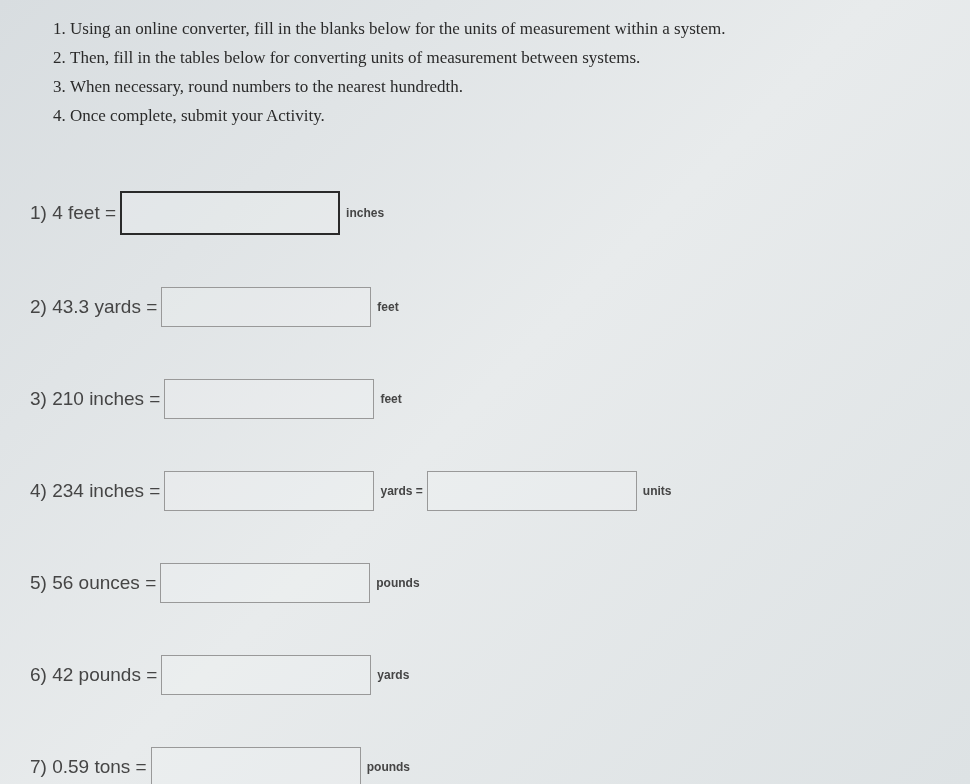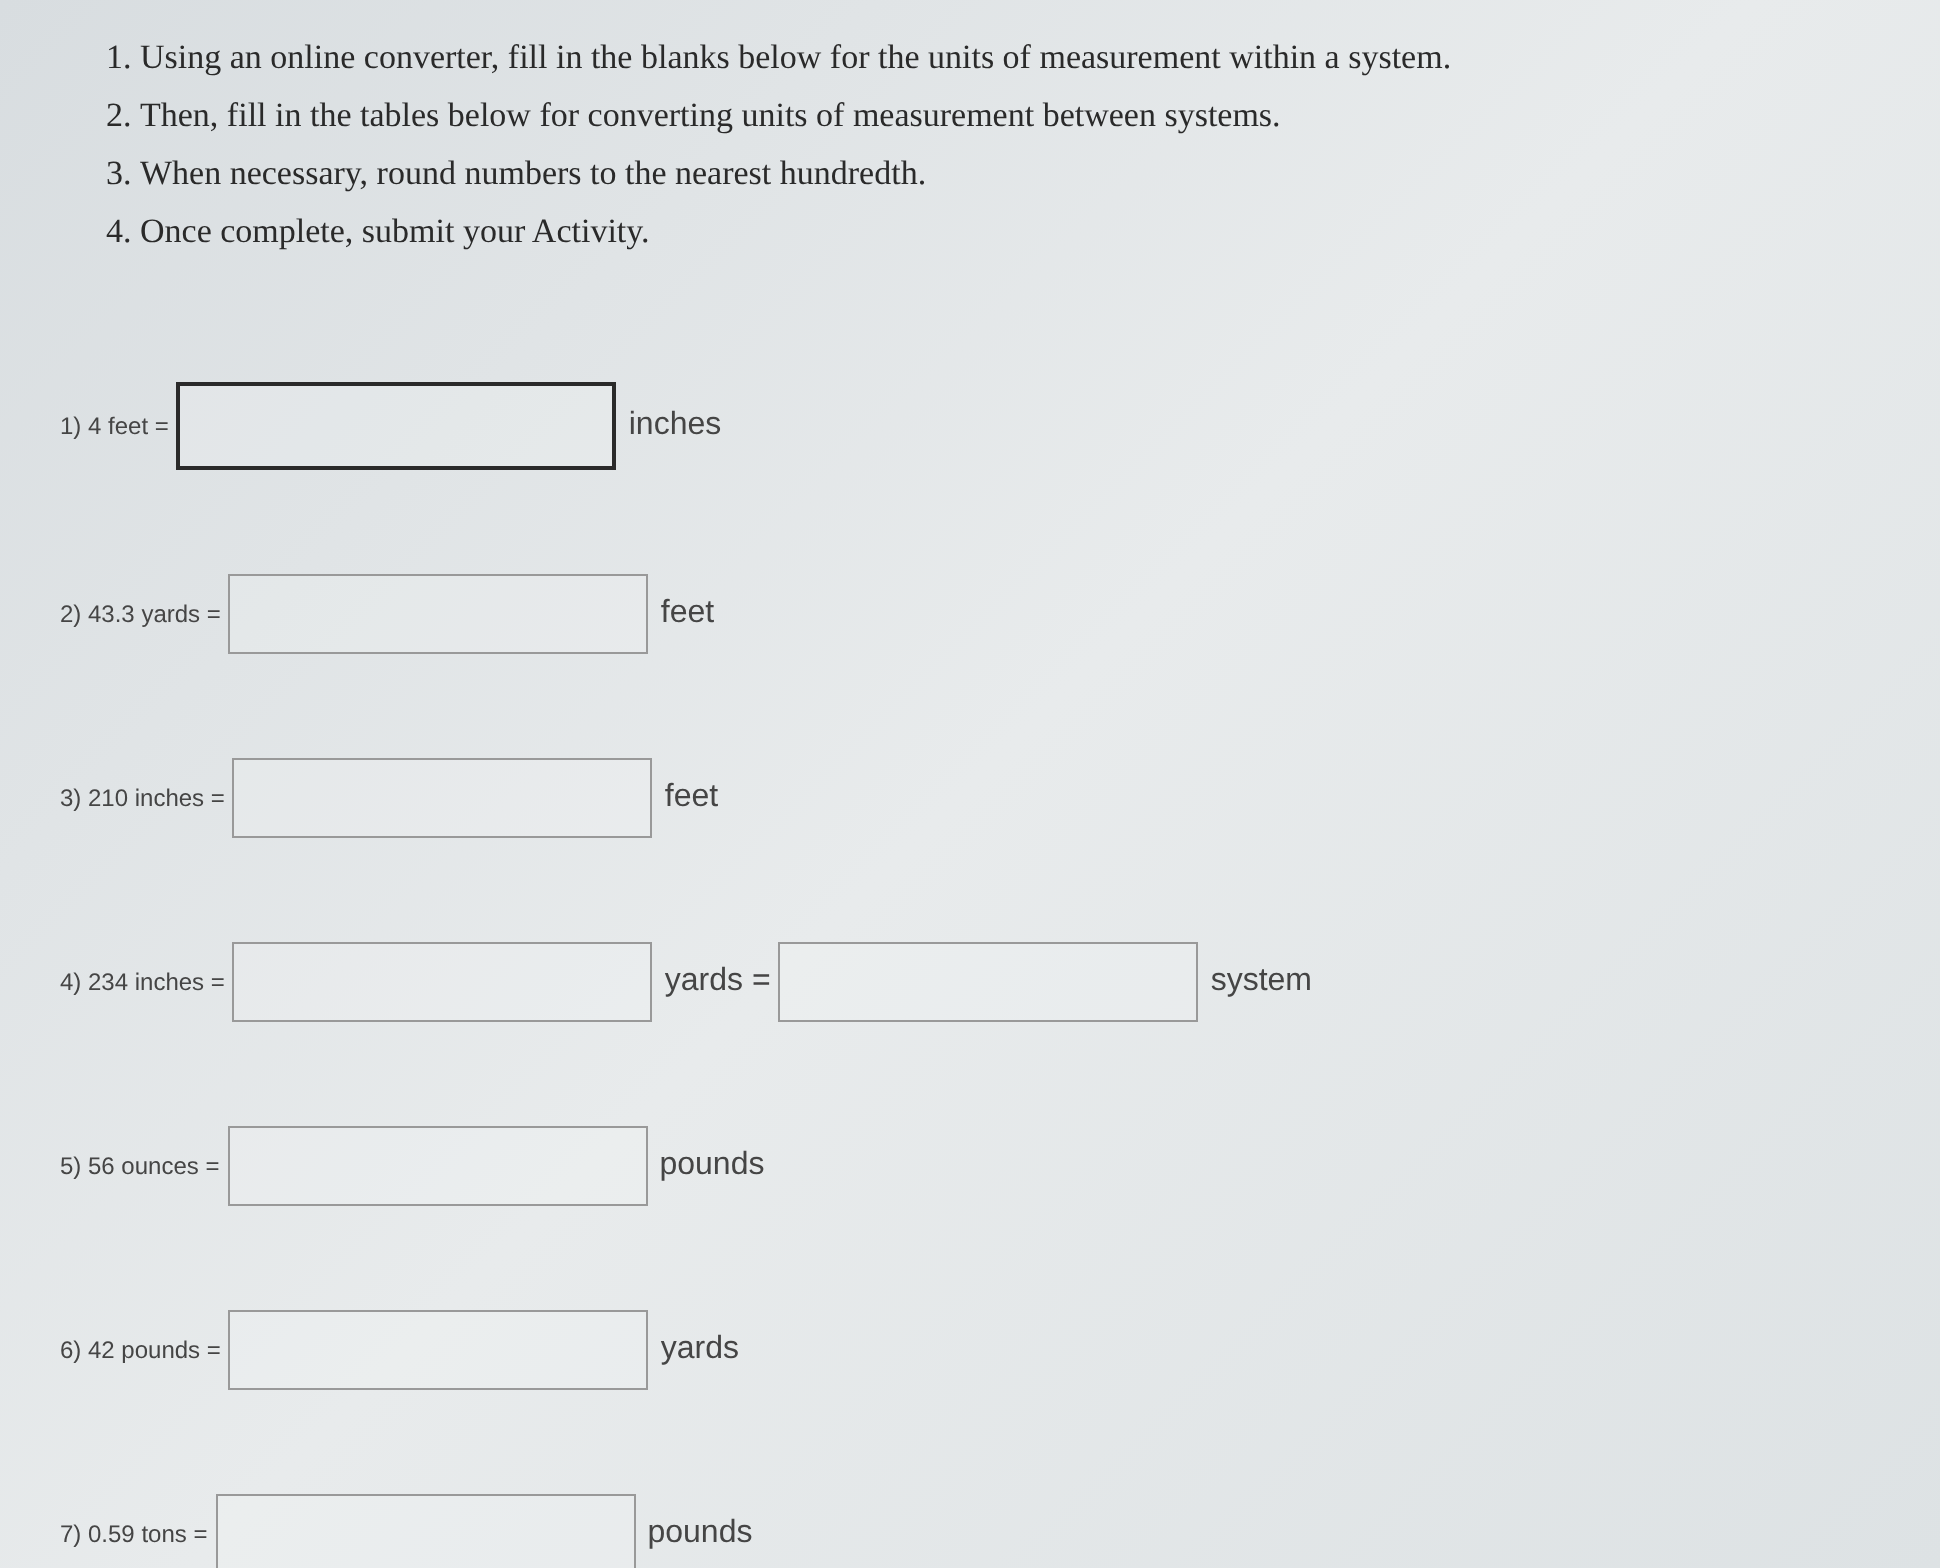--- a/index.html
+++ b/index.html
@@ -29,39 +29,40 @@
       font-family: Liberation Serif, serif;
     }
     .problem-row {
       display: flex;
       align-items: center;
       margin-bottom: 52px;
       gap: 4px;
     }
     .problem-label {
       color: #454545;
-      font-size: 12px;
+      font-size: 19px;
     }
     .answer-input {
       height: 40px;
       width: 210px;
       border: 1px solid #999;
       background: rgba(255,255,255,0.15);
       font-size: 16px;
       padding: 0 6px;
     }
     .answer-input.focused {
       border: 2px solid #2a2a2a;
       height: 44px;
       width: 220px;
     }
     .unit-label {
       color: #454545;
-      font-size: 16px;
+      font-size: 12px;
       margin-left: 2px;
+      font-weight: bold;
     }
   </style>
 </head>
 <body>
 
 <div class="instructions">
   <ol>
     <li>Using an online converter, fill in the blanks below for the units of measurement within a system.</li>
     <li>Then, fill in the tables below for converting units of measurement between systems.</li>
     <li>When necessary, round numbers to the nearest hundredth.</li>
@@ -85,21 +86,21 @@
   <span class="problem-label">3) 210 inches =</span>
   <input type="text" class="answer-input" style="">
   <span class="unit-label">feet</span>
 </div>
 
 <div class="problem-row">
   <span class="problem-label">4) 234 inches =</span>
   <input type="text" class="answer-input" style="">
   <span class="unit-label">yards =</span>
   <input type="text" class="answer-input" style="">
-  <span class="unit-label">system</span>
+  <span class="unit-label">units</span>
 </div>
 
 <div class="problem-row">
   <span class="problem-label">5) 56 ounces =</span>
   <input type="text" class="answer-input" style="">
   <span class="unit-label">pounds</span>
 </div>
 
 <div class="problem-row">
   <span class="problem-label">6) 42 pounds =</span>

